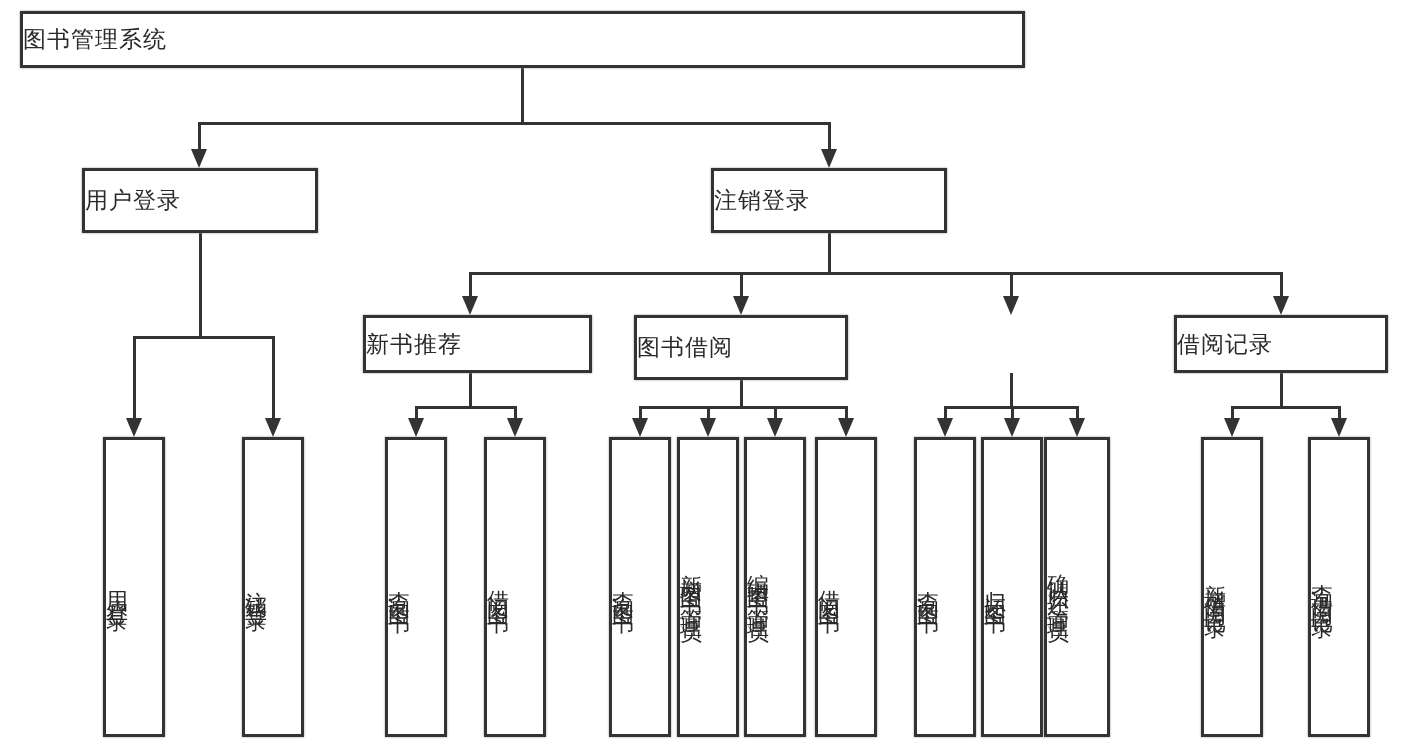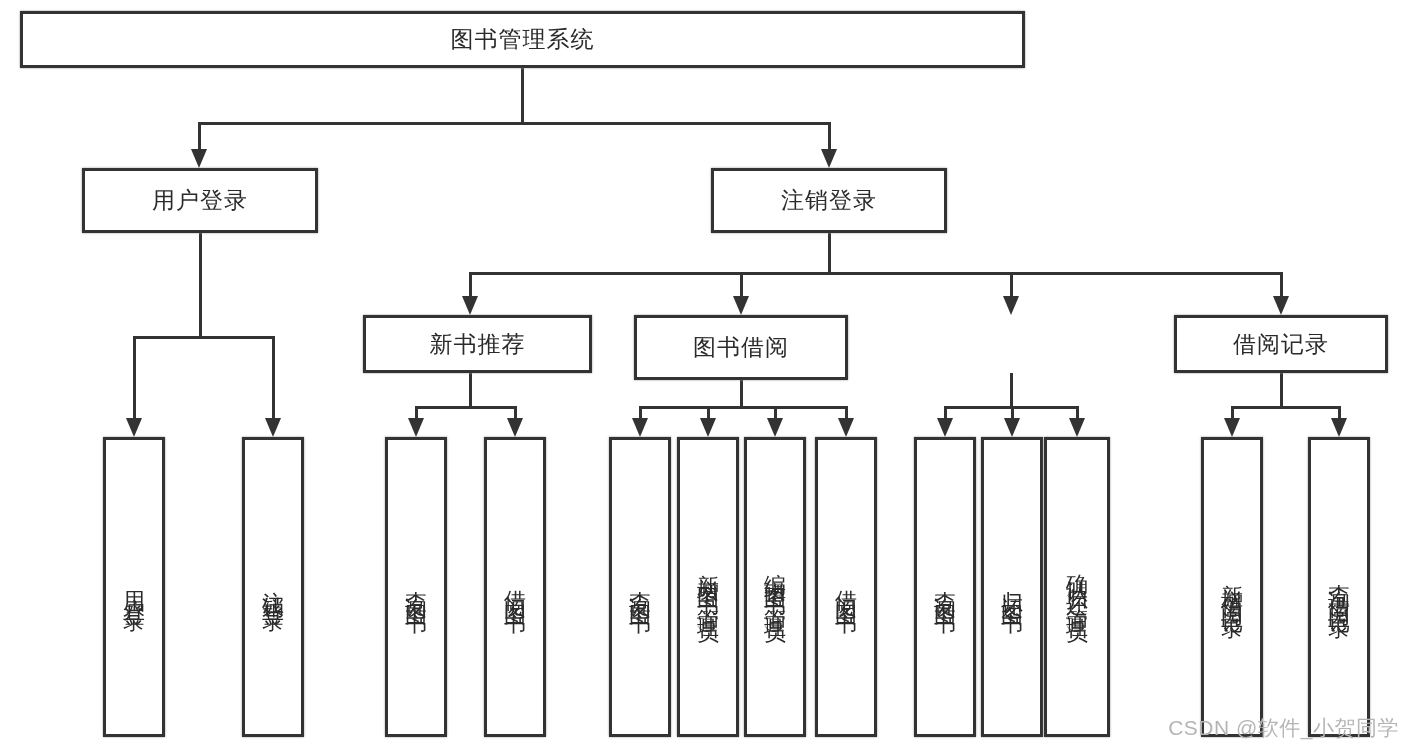--- a/index.html
+++ b/index.html
@@ -5,21 +5,21 @@
   html,body{margin:0;padding:0;}
   body{
     width:1405px;height:747px;position:relative;background:#ffffff;
     font-family:"Liberation Sans","DejaVu Sans",sans-serif;
     overflow:hidden;color:#2a2a2a;
   }
   .canvas{position:absolute;inset:0;}
   
   .node{
     position:absolute;background:#ffffff;border:3px solid #333333;
-    box-sizing:border-box;display:flex;align-items:center;justify-content:center;
+    box-sizing:border-box;display:flex;align-items:center;
     box-shadow:0 0 2px #9a9a9a;z-index:2;
   }
   .hlabel{font-size:23px;letter-spacing:1px;white-space:nowrap;}
   .leaf .vtext{
     writing-mode:vertical-rl;text-orientation:mixed;
     font-size:22px;letter-spacing:7px;line-height:1;white-space:nowrap;
   }
   
   .vline{position:absolute;width:3px;background:#333333;z-index:1;}
   .hline{position:absolute;height:3px;background:#333333;z-index:1;}
@@ -155,15 +155,14 @@
   <div class="vline" style="left:1076px;top:408px;height:12px;"></div>
   <div class="arrow" style="left:1069px;top:418px;"></div>
 
   <div class="vline" style="left:1280px;top:373px;height:34px;"></div>
   <div class="hline" style="left:1231px;top:406px;width:110px;"></div>
   <div class="vline" style="left:1231px;top:408px;height:12px;"></div>
   <div class="arrow" style="left:1224px;top:418px;"></div>
   <div class="vline" style="left:1338px;top:408px;height:12px;"></div>
   <div class="arrow" style="left:1331px;top:418px;"></div>
 
-  <div class="watermark">CSDN @软件_小贺同学</div>
 
 </div>
 
 </body></html>

